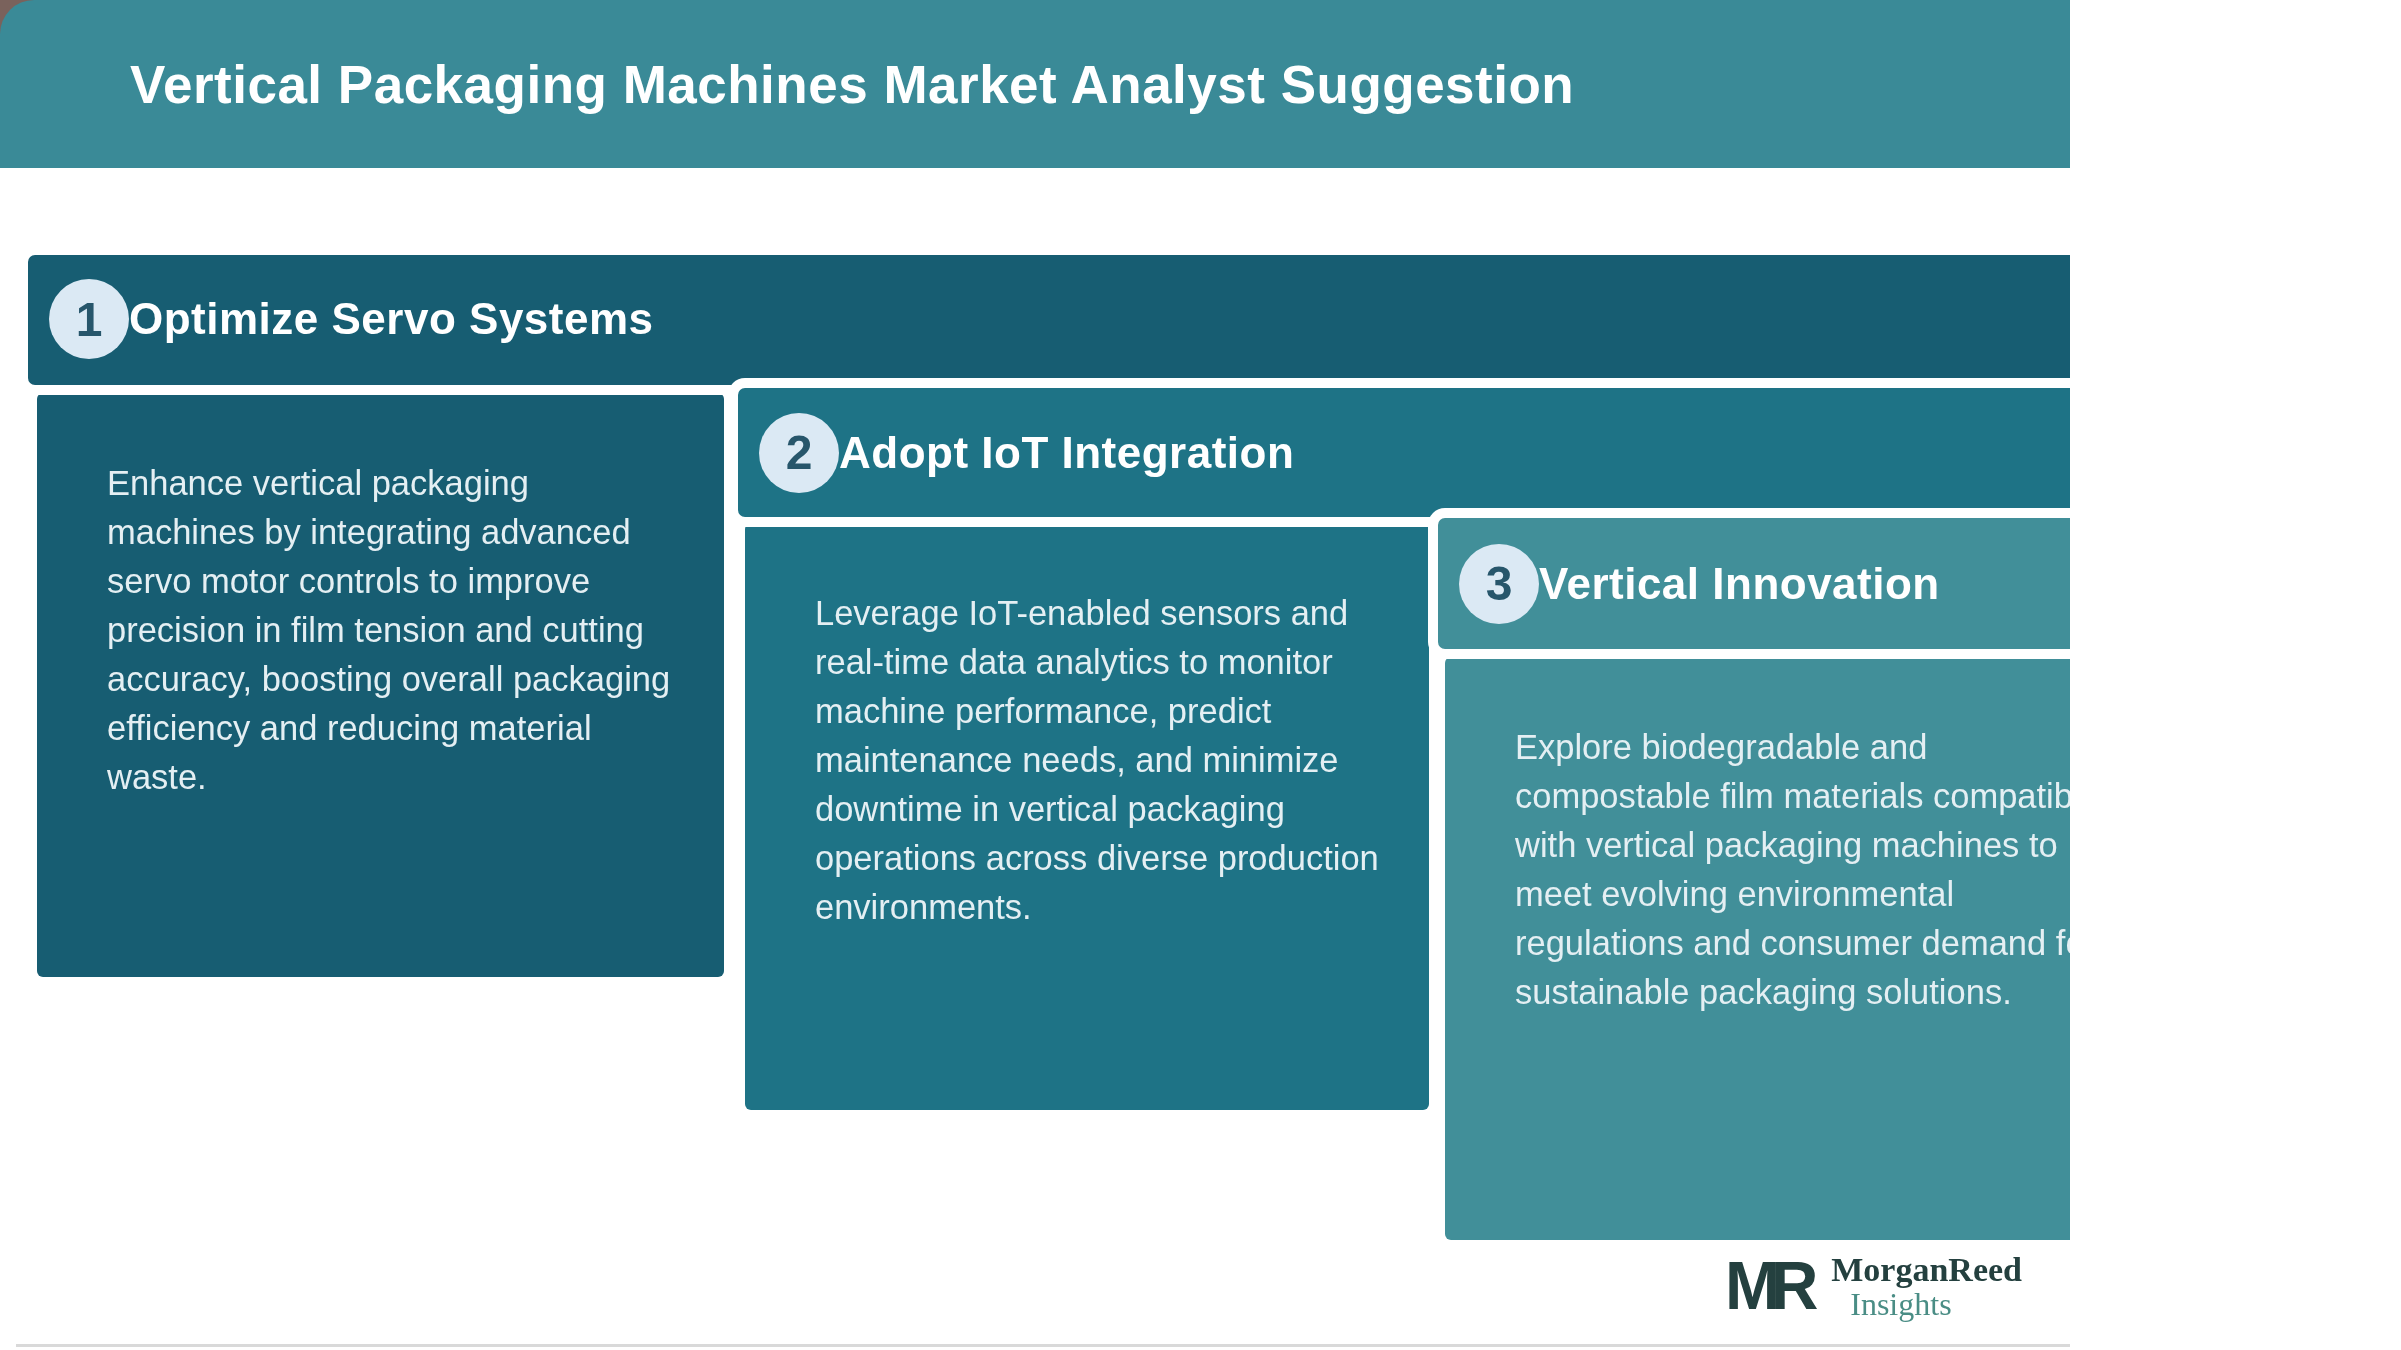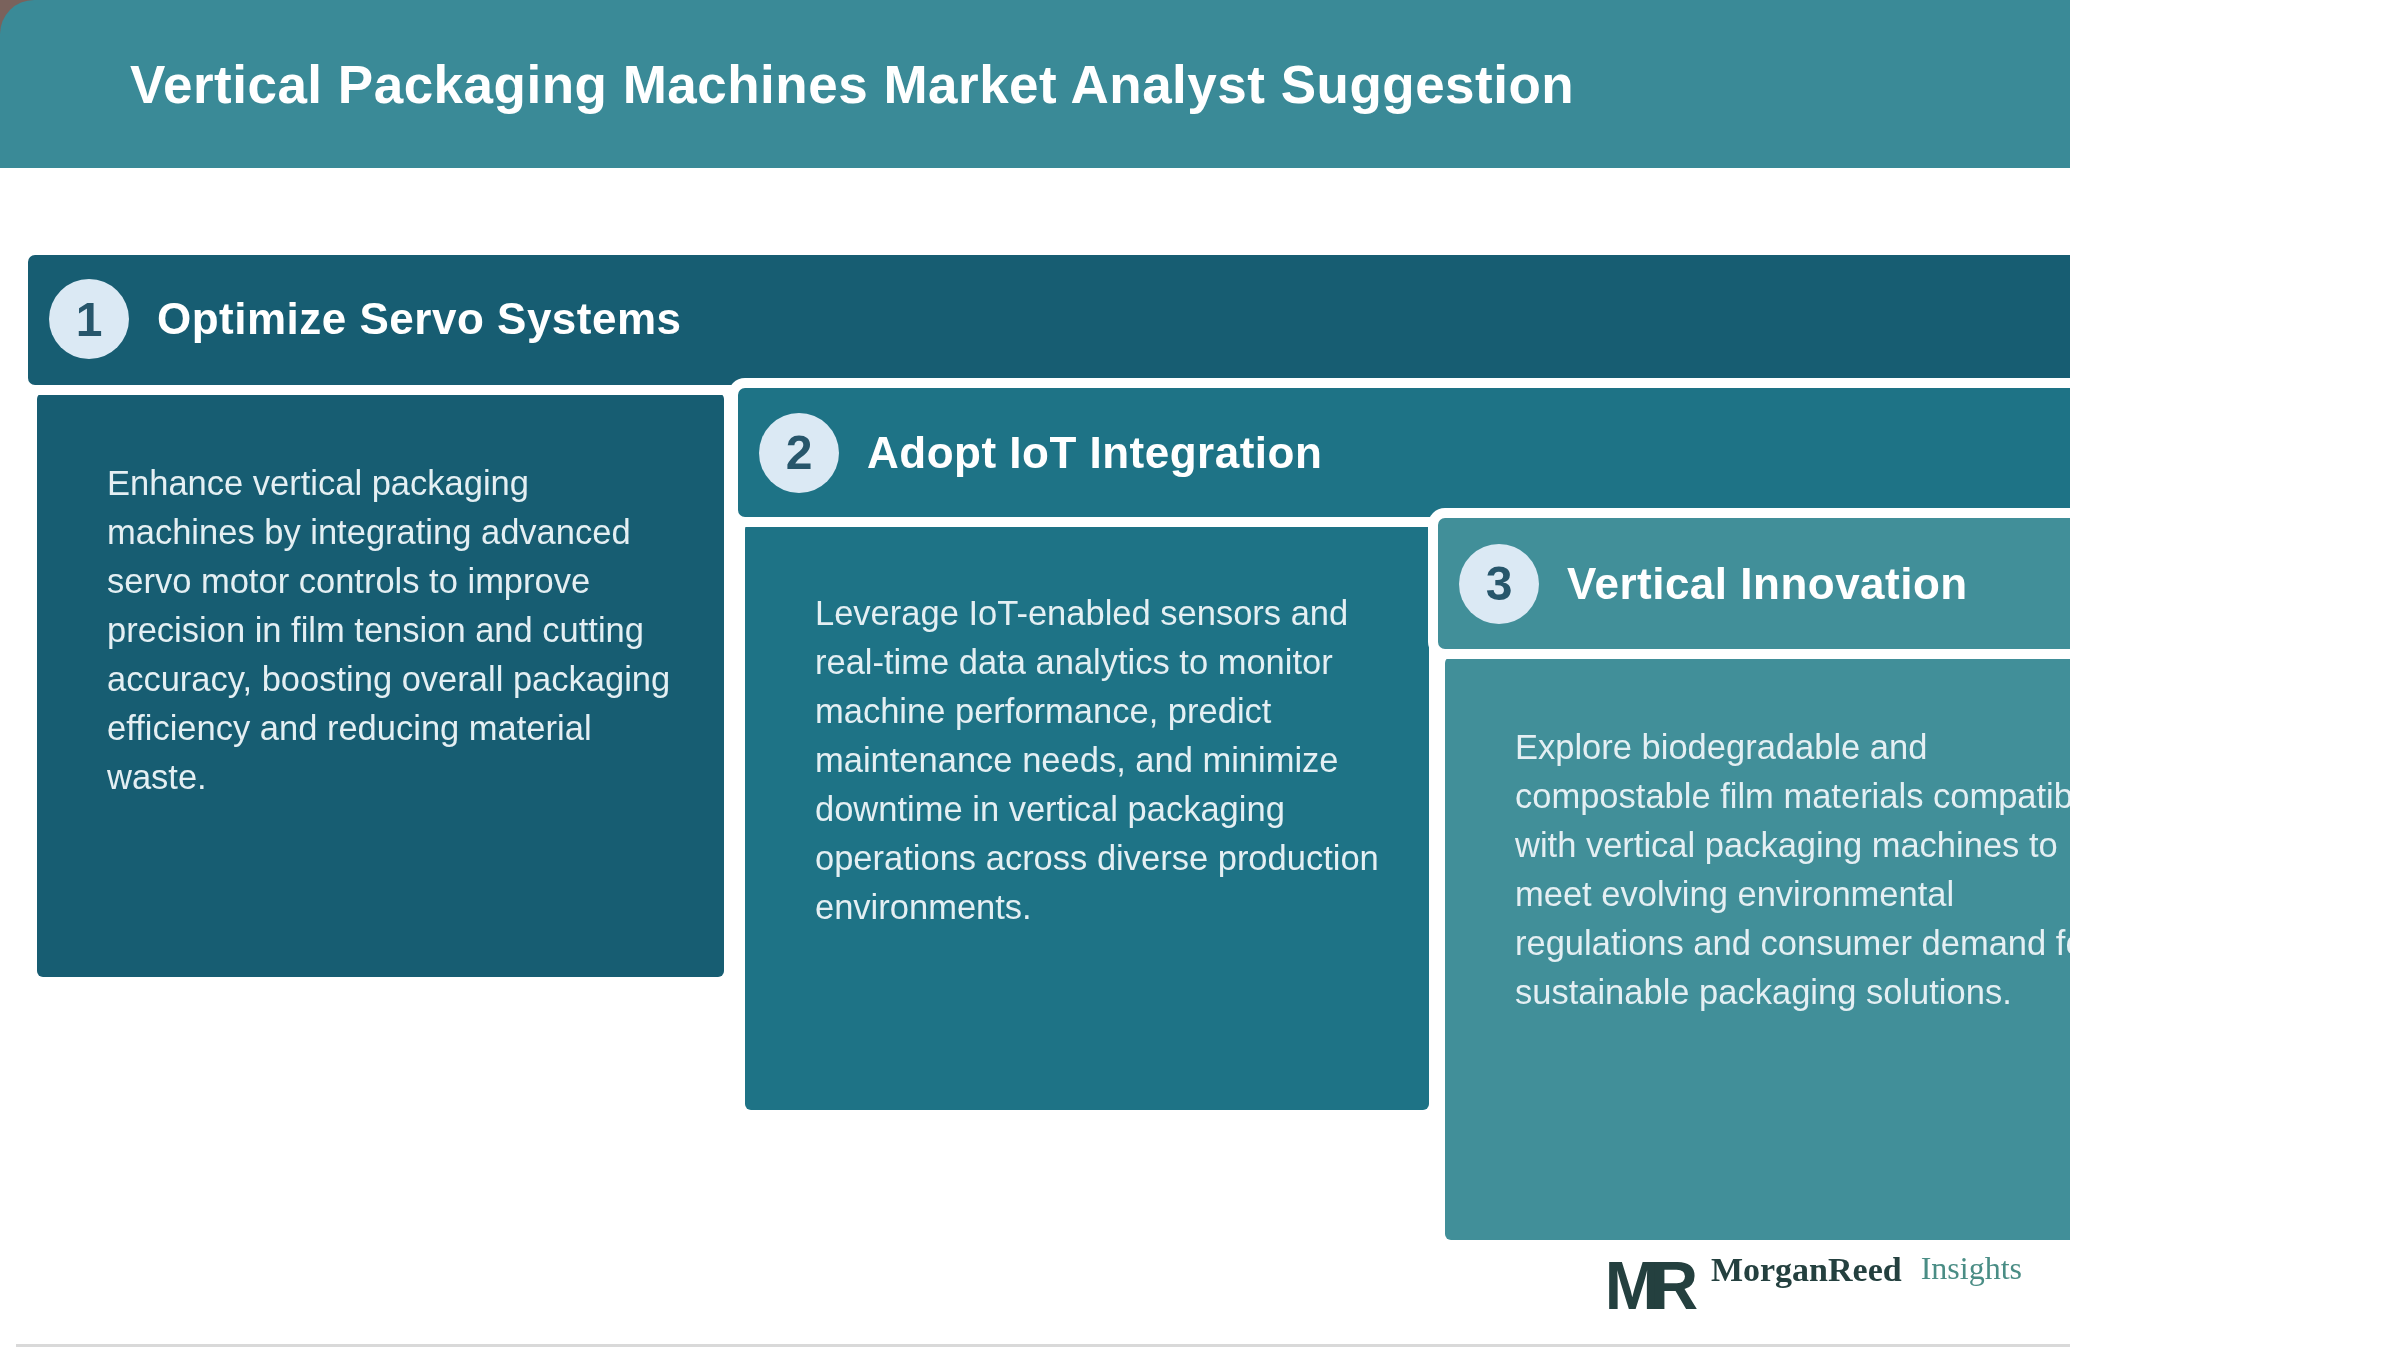--- a/index.html
+++ b/index.html
@@ -36,21 +36,21 @@
   .step-header.s2{left:745px;top:395px;width:1300px;height:115px;}
   .step-header.s3{left:1445px;top:525px;width:900px;height:117px;}
   .num-circle{
     width:80px;height:80px;border-radius:50%;
     background:var(--circle_bg);color:var(--circle_text);
     display:flex;align-items:center;justify-content:center;
     font-size:48px;font-weight:700;
     margin-left:14px;flex:0 0 auto;
   }
   .step-title{
-    margin-left:28px;color:#ffffff;font-size:44px;font-weight:600;letter-spacing:0.5px;
+    color:#ffffff;font-size:44px;font-weight:600;letter-spacing:0.5px;
     white-space:nowrap;
   }
   .desc-box{
     position:absolute;border-radius:6px;z-index:0;
     color:var(--body_text);
   }
   .desc-box.b1{left:37px;top:393px;width:687px;height:584px;background:var(--step1_color);}
   .desc-box.b2{left:745px;top:523px;width:684px;height:587px;background:var(--step2_color);}
   .desc-box.b3{left:1445px;top:657px;width:710px;height:583px;background:var(--step3_color);}
   .desc-text{
@@ -64,21 +64,21 @@
   .brand-logo{
     position:absolute;right:48px;top:1252px;height:82px;
     display:flex;align-items:flex-start;z-index:6;
   }
   .logo-monogram{
     font-family:"Liberation Sans", sans-serif;
     font-weight:800;font-size:66px;letter-spacing:-0.14em;
     color:var(--logo_dark);margin-right:22px;line-height:1;
     transform:scaleY(1.05);
   }
-  .logo-text{display:flex;flex-direction:row;line-height:1.05;}
+  .logo-text{display:flex;flex-direction:column;line-height:1.05;}
   .logo-name{font-family:"Liberation Serif", serif;font-size:34px;color:var(--logo_dark);}
   .logo-name .bold{font-weight:700;}
   .logo-name .semi{font-weight:600;}
   .logo-insights{font-family:"Liberation Serif", serif;font-size:32px;color:var(--logo_teal);margin-left:19px;}
   .bottom-divider{
     position:absolute;left:16px;right:0;bottom:3px;height:3px;
     background:var(--divider);
   }
 </style>
 </head>

